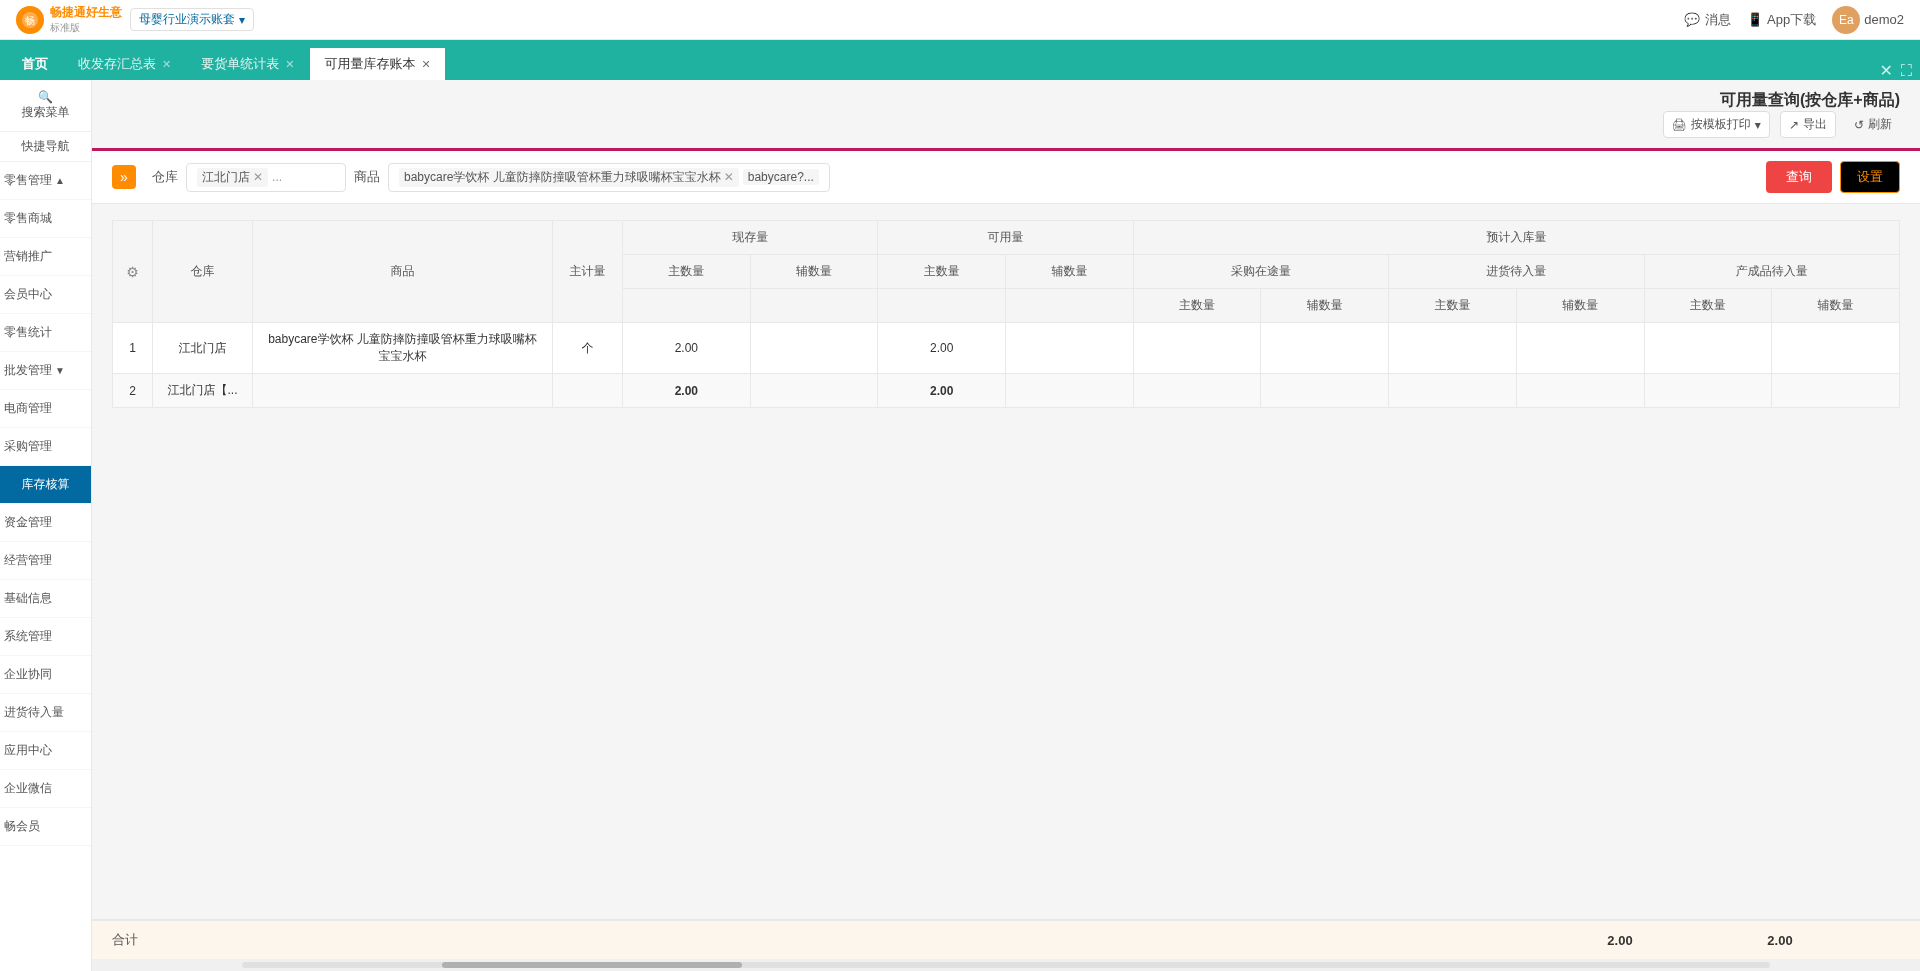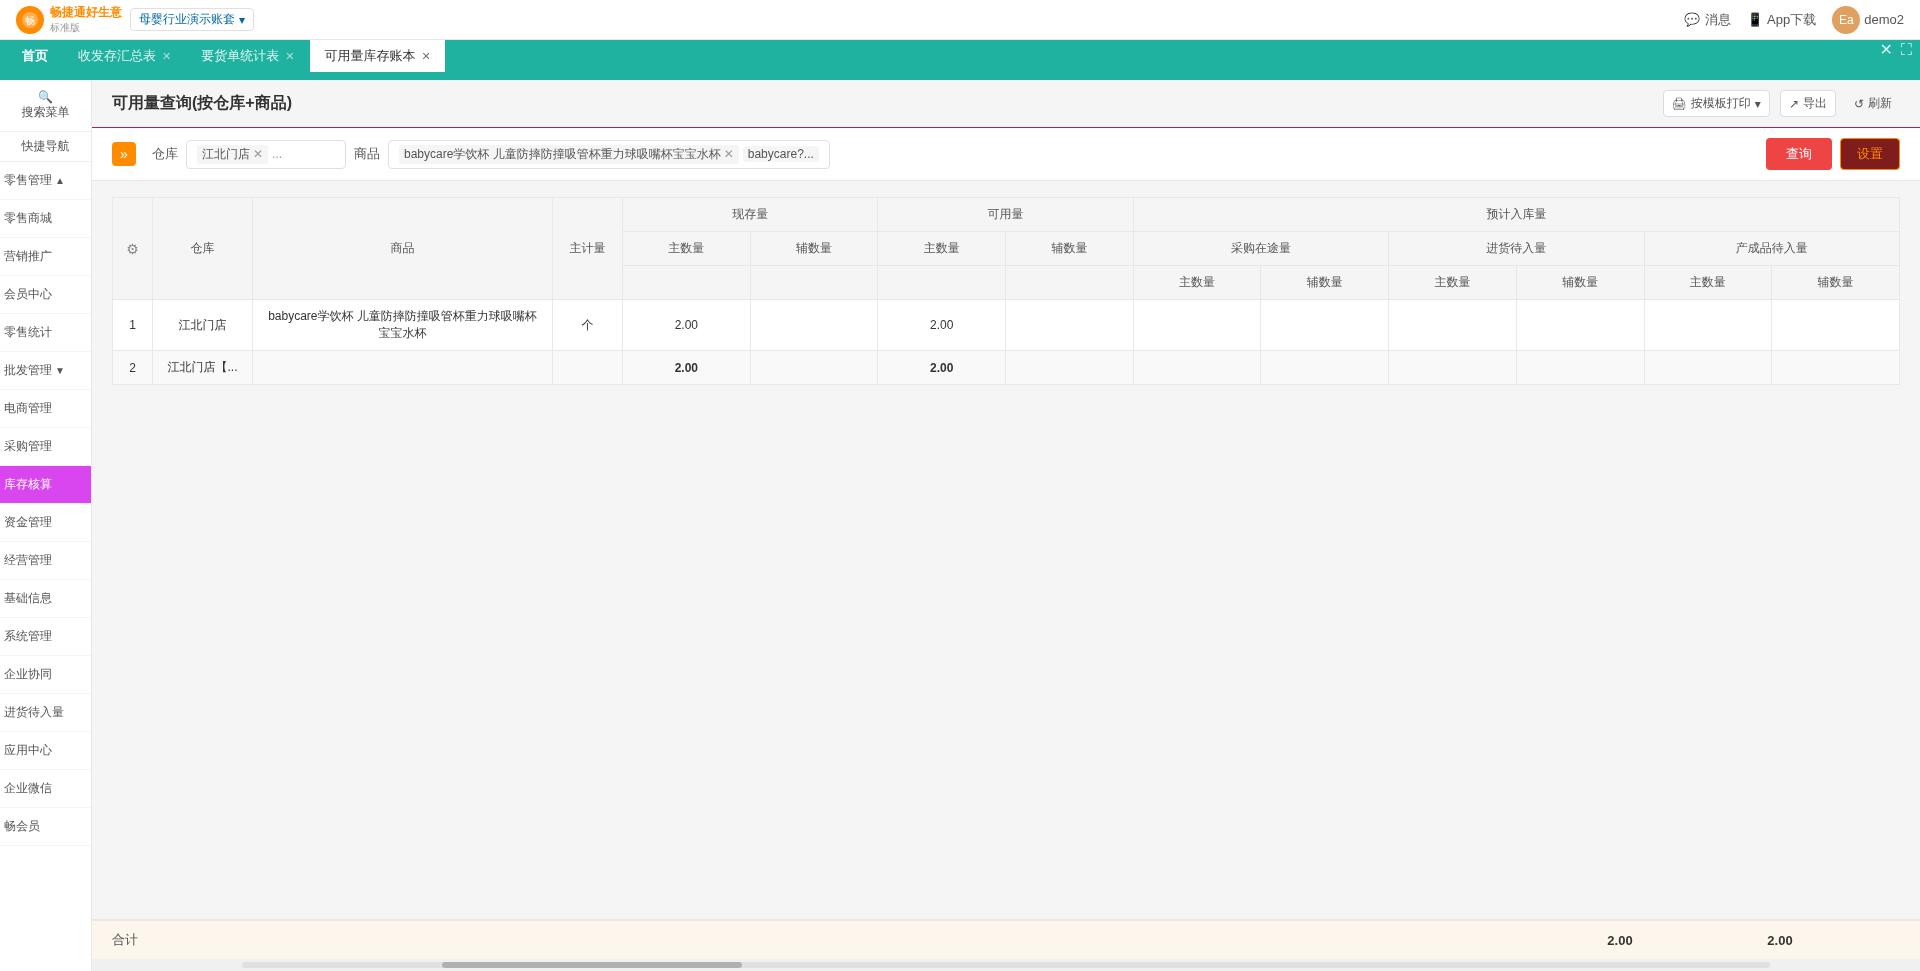--- a/index.html
+++ b/index.html
@@ -26,21 +26,21 @@
     }
     .top-bar-right { display: flex; align-items: center; gap: 16px; font-size: 13px; color: #555; }
     .top-right-item { display: flex; align-items: center; gap: 4px; cursor: pointer; }
     .avatar { width: 28px; height: 28px; border-radius: 50%; background: #e0a060; display: flex; align-items: center; justify-content: center; color: #fff; font-size: 12px; }
 
     
     .tab-bar {
       height: 40px;
       background: #20b2a0;
       display: flex;
-      align-items: flex-start;
+      align-items: flex-end;
       padding: 0 8px;
       flex-shrink: 0;
       gap: 2px;
     }
     .tab {
       height: 32px;
       padding: 0 14px;
       display: flex;
       align-items: center;
       gap: 6px;
@@ -90,34 +90,35 @@
       text-align: center;
       cursor: pointer;
       font-size: 12px;
       color: #555;
       border-bottom: 1px solid #f5f5f5;
       display: flex;
       flex-direction: row;
       align-items: center;
       gap: 3px;
     }
-    .sidebar-item.active { background: #d946ef; color: #fff; }
+    .sidebar-item.active { background: #0369a1; color: #fff; justify-content: center; }
     .sidebar-item .arrow { font-size: 10px; }
 
     
     .content-area { flex: 1; overflow: hidden; display: flex; flex-direction: column; padding: 0; }
 
     
     .page-header {
       display: flex;
-      align-items: center;
+      align-items: flex-end;
       justify-content: space-between;
       padding: 10px 20px;
       background: #f5f5f5;
-      border-bottom: 1px solid #be185d;
+      border-bottom: 3px solid #be185d;
+      flex-direction: column;
     }
     .page-title { font-size: 16px; font-weight: bold; color: #333; }
     .page-actions { display: flex; align-items: center; gap: 10px; }
     .action-btn {
       display: flex; align-items: center; gap: 4px;
       font-size: 12px; color: #555; cursor: pointer;
       padding: 4px 8px; border: 1px solid #ddd; border-radius: 4px;
       background: #fff;
     }
     .action-btn.refresh { border: none; background: none; }
@@ -152,21 +153,21 @@
       display: flex; align-items: center; gap: 3px;
     }
     .filter-tag .del { cursor: pointer; color: #999; }
     .filter-more { color: #999; font-size: 12px; }
     .filter-buttons { display: flex; gap: 8px; flex-shrink: 0; }
     .btn-query {
       background: #ef4444; color: #fff; border: none;
       padding: 6px 20px; border-radius: 4px; cursor: pointer; font-size: 13px;
     }
     .btn-setting {
-      background: #7f1d1d; color: #ff8c00; border: 1px solid #ff8c00;
+      background: #000000; color: #ff8c00; border: 1px solid #ff8c00;
       padding: 6px 16px; border-radius: 4px; cursor: pointer; font-size: 13px;
     }
 
     
     .table-area { flex: 1; overflow: auto; padding: 16px 20px 0; }
     .data-table { width: 100%; border-collapse: collapse; font-size: 12px; background: #fff; }
     .data-table th, .data-table td {
       border: 1px solid #e8e8e8; padding: 8px 12px; text-align: center;
     }
     .data-table th { background: #f5f5f5; color: #555; font-weight: normal; }

